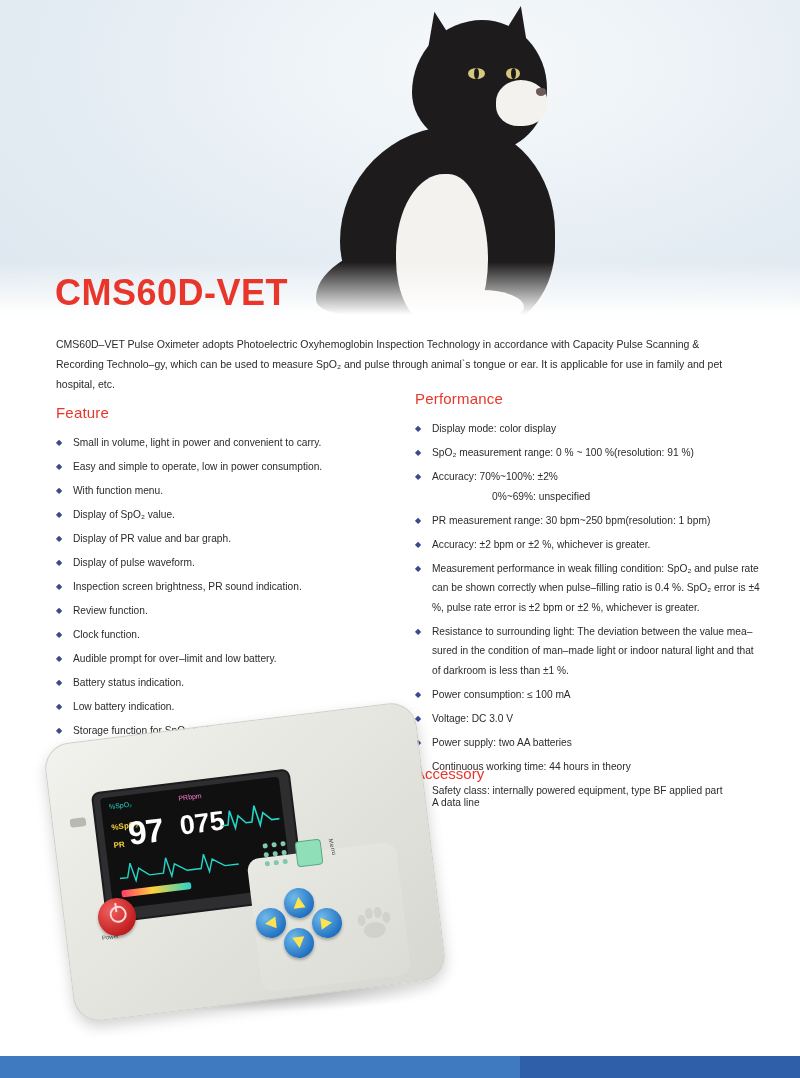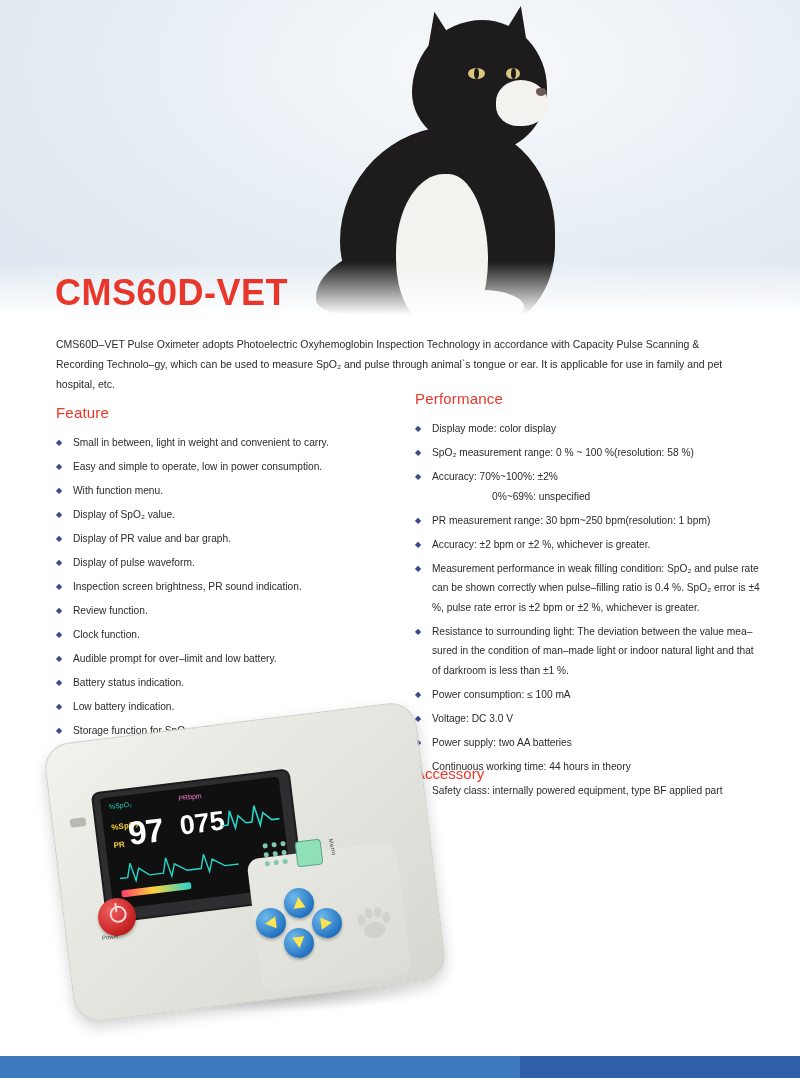--- a/index.html
+++ b/index.html
@@ -432,21 +432,21 @@
     <div class="hero-fade"></div>
   </div>
 
   <div class="product-title">CMS60D-VET</div>
 
   <div class="intro">CMS60D–VET Pulse Oximeter adopts Photoelectric Oxyhemoglobin Inspection Technology in accordance with Capacity Pulse Scanning &amp; Recording Technolo–gy, which can be used to measure SpO₂ and pulse through animal`s tongue or ear. It is applicable for use in family and pet hospital, etc.</div>
 
   <div class="col-left">
     <div class="section-head">Feature</div>
     <ul class="bullets">
-      <li><span class="dia">◆</span><span>Small in between, light in weight and convenient to carry.</span></li>
+      <li><span class="dia">◆</span><span>Small in volume, light in power and convenient to carry.</span></li>
       <li><span class="dia">◆</span><span>Easy and simple to operate, low in power consumption.</span></li>
       <li><span class="dia">◆</span><span>With function menu.</span></li>
       <li><span class="dia">◆</span><span>Display of SpO₂ value.</span></li>
       <li><span class="dia">◆</span><span>Display of PR value and bar graph.</span></li>
       <li><span class="dia">◆</span><span>Display of pulse waveform.</span></li>
       <li><span class="dia">◆</span><span>Inspection screen brightness, PR sound indication.</span></li>
       <li><span class="dia">◆</span><span>Review function.</span></li>
       <li><span class="dia">◆</span><span>Clock function.</span></li>
       <li><span class="dia">◆</span><span>Audible prompt for over–limit and low battery.</span></li>
       <li><span class="dia">◆</span><span>Battery status indication.</span></li>
@@ -454,37 +454,38 @@
       <li><span class="dia">◆</span><span>Storage function for SpO₂ and PR values, and data stored can be up–loaded to PC.</span></li>
       <li><span class="dia">◆</span><span>Real–time data can be uploaded to PC.</span></li>
       <li><span class="dia">◆</span><span>External SpO₂ probe can be connected.</span></li>
     </ul>
   </div>
 
   <div class="col-right">
     <div class="section-head">Performance</div>
     <ul class="bullets">
       <li><span class="dia">◆</span><span>Display mode: color display</span></li>
-      <li><span class="dia">◆</span><span>SpO₂ measurement range: 0 % ~ 100 %(resolution: 58 %)</span></li>
+      <li><span class="dia">◆</span><span>SpO₂ measurement range: 0 % ~ 100 %(resolution: 91 %)</span></li>
       <li><span class="dia">◆</span><span>Accuracy: 70%~100%: ±2%</span><span class="sub-line">0%~69%: unspecified</span></li>
       <li><span class="dia">◆</span><span>PR measurement range: 30 bpm~250 bpm(resolution: 1 bpm)</span></li>
       <li><span class="dia">◆</span><span>Accuracy: ±2 bpm or ±2 %, whichever is greater.</span></li>
       <li><span class="dia">◆</span><span>Measurement performance in weak filling condition: SpO₂ and pulse rate can be shown correctly when pulse–filling ratio is 0.4 %. SpO₂ error is ±4 %, pulse rate error is ±2 bpm or ±2 %, whichever is greater.</span></li>
       <li><span class="dia">◆</span><span>Resistance to surrounding light: The deviation between the value mea–sured in the condition of man–made light or indoor natural light and that of darkroom is less than ±1 %.</span></li>
       <li><span class="dia">◆</span><span>Power consumption: ≤ 100 mA</span></li>
       <li><span class="dia">◆</span><span>Voltage: DC 3.0 V</span></li>
       <li><span class="dia">◆</span><span>Power supply: two AA batteries</span></li>
       <li><span class="dia">◆</span><span>Continuous working time: 44 hours in theory</span></li>
       <li><span class="dia">◆</span><span>Safety class: internally powered equipment, type BF applied part</span></li>
     </ul>
   </div>
 
   <div class="accessory-head">Accessory</div>
   <div class="accessory-list">
     <ul class="bullets">
+      <li><span class="dia">◆</span><span>A data line</span></li>
     </ul>
   </div>
 
   <div class="device">
     <div class="device-shadow"></div>
     <div class="device-body"></div>
     <div class="probe-port"></div>
     <div class="screen-bezel"></div>
     <div class="screen">
       <div class="scr-top-left">%SpO₂</div>

